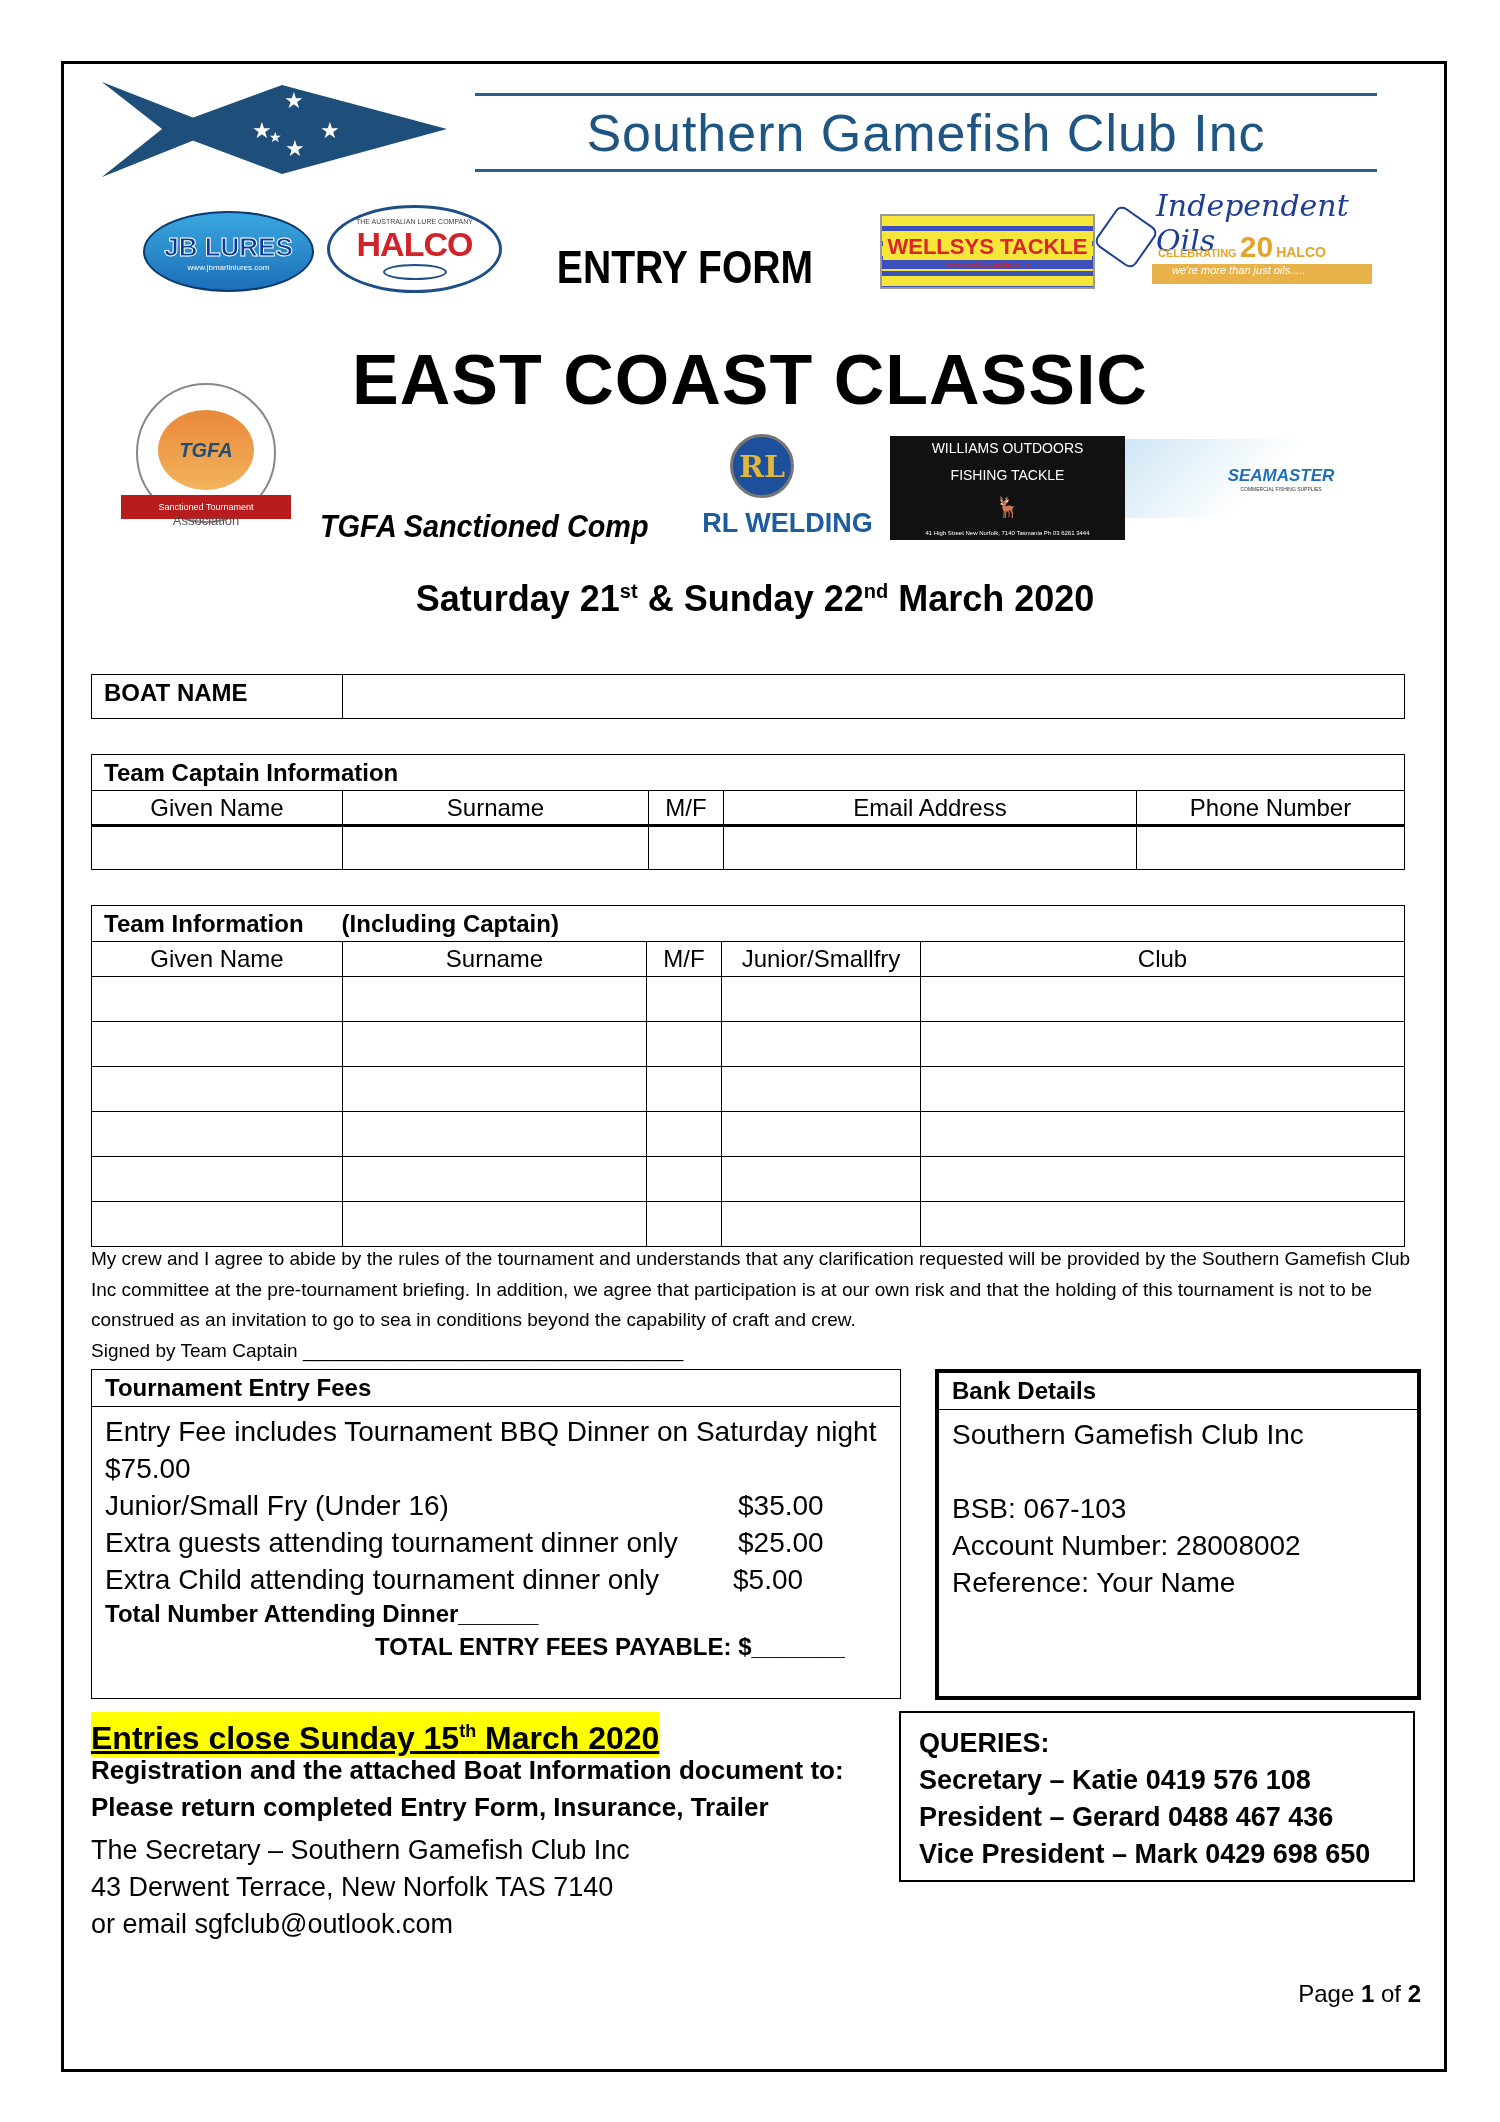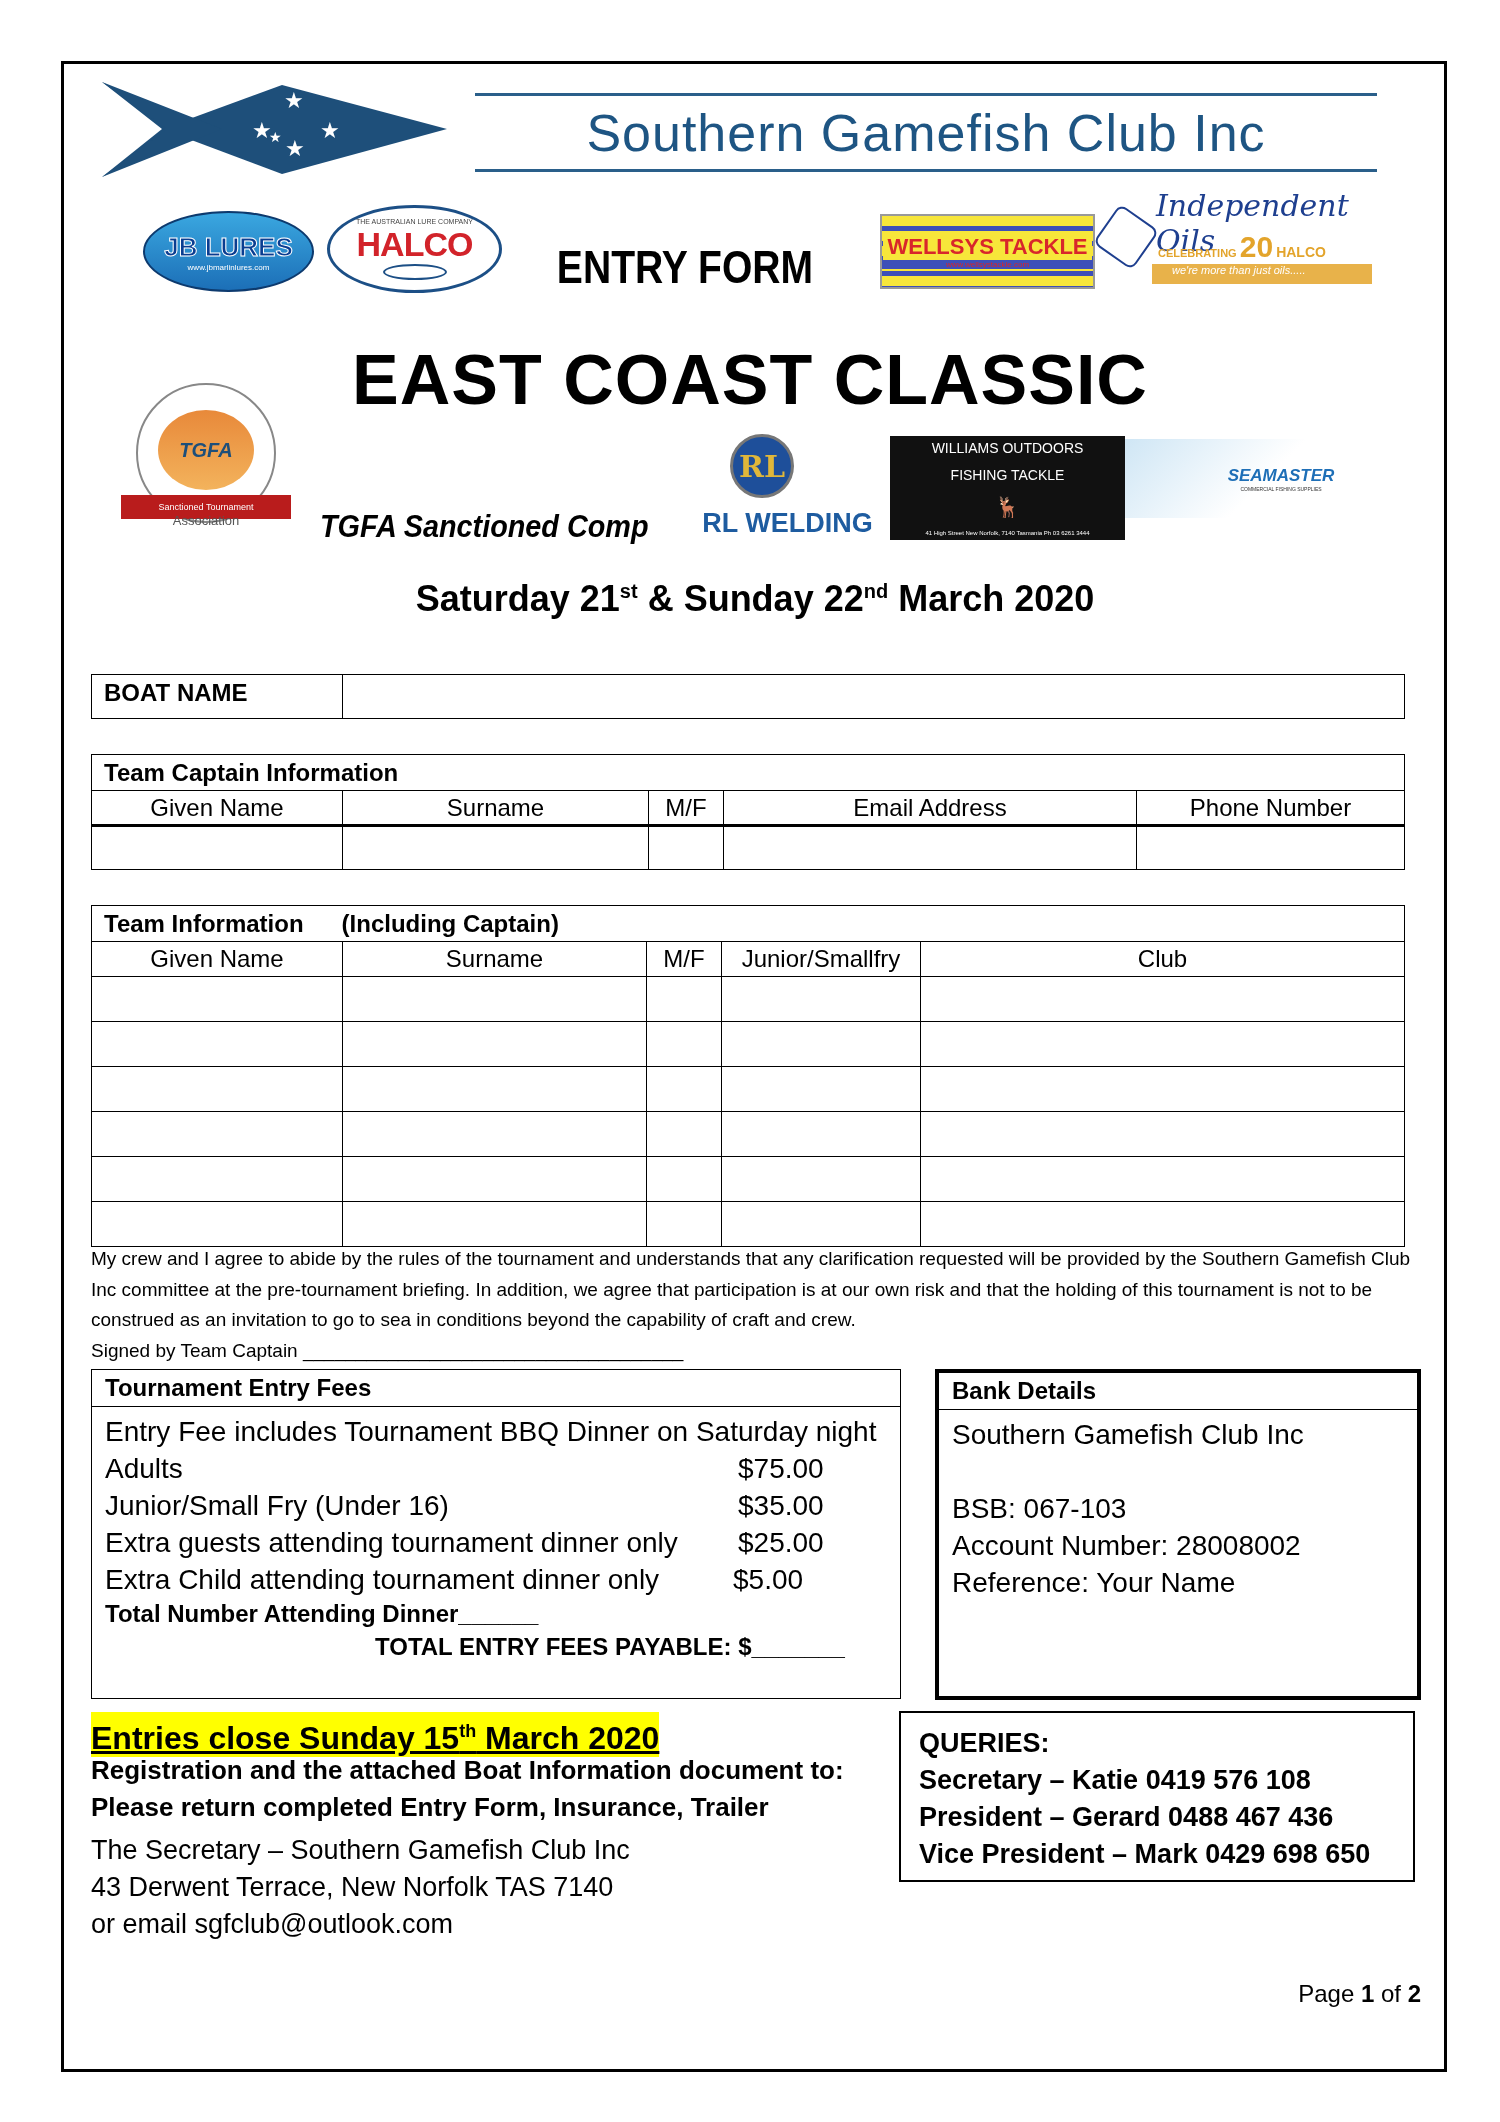--- a/index.html
+++ b/index.html
@@ -192,21 +192,20 @@
 <div class="abs agree cond">
   <div>My crew and I agree to abide by the rules of the tournament and understands that any clarification requested will be provided by the Southern Gamefish Club Inc committee at the pre-tournament briefing. In addition, we agree that participation is at our own risk and that the holding of this tournament is not to be construed as an invitation to go to sea in conditions beyond the capability of craft and crew.</div>
   <div><span>Signed by Team Captain </span><span>____________________________________</span></div>
 </div>
 
 <div class="abs fees cond">
   <div class="box-title">Tournament Entry Fees</div>
   <div class="fees-body">
     <div>Entry Fee includes Tournament BBQ Dinner on Saturday night</div>
     <div class="row">
-        <span class="lbl">Adults</span>
         <span>$75.00</span>
       </div>
     <div class="row">
         <span class="lbl">Junior/Small Fry (Under 16)</span>
         <span>$35.00</span>
       </div>
     <div class="row">
         <span class="lbl">Extra guests attending tournament dinner only</span>
         <span>$25.00</span>
       </div>

